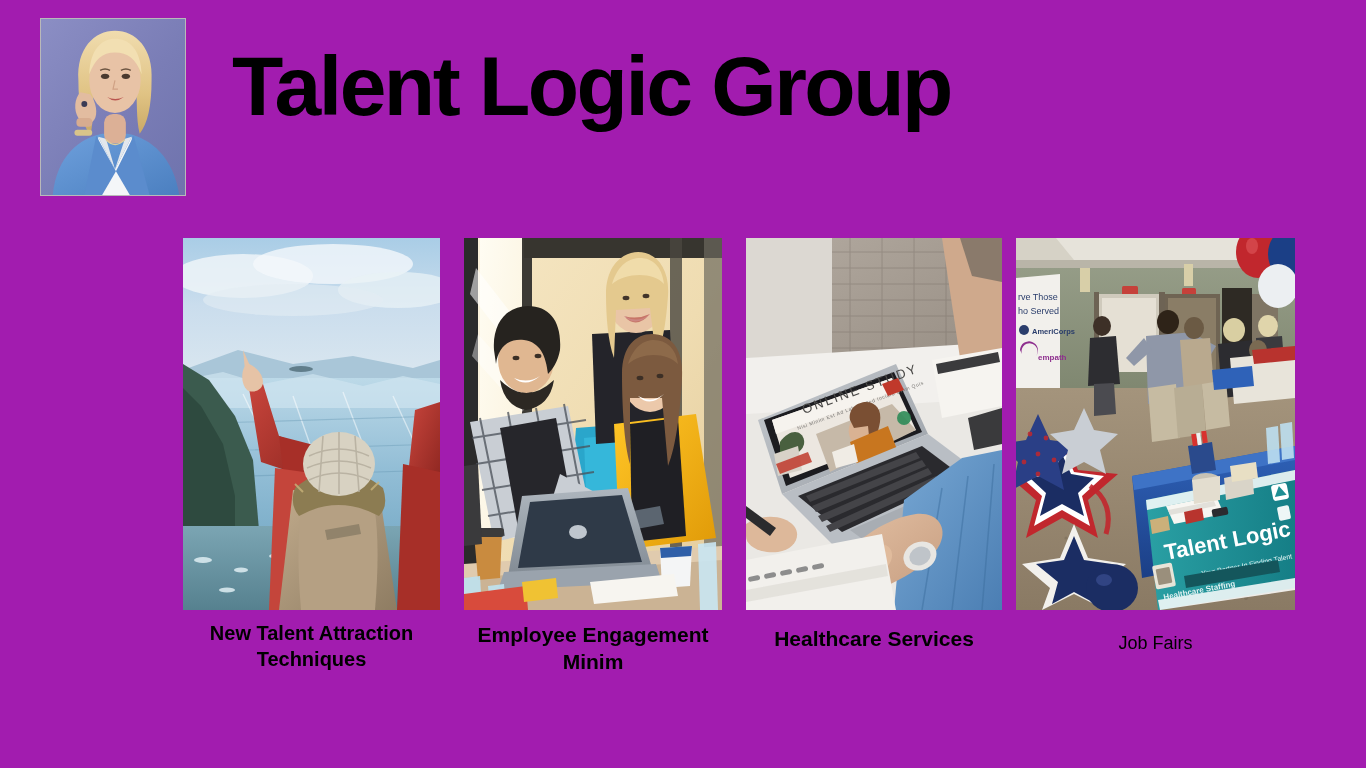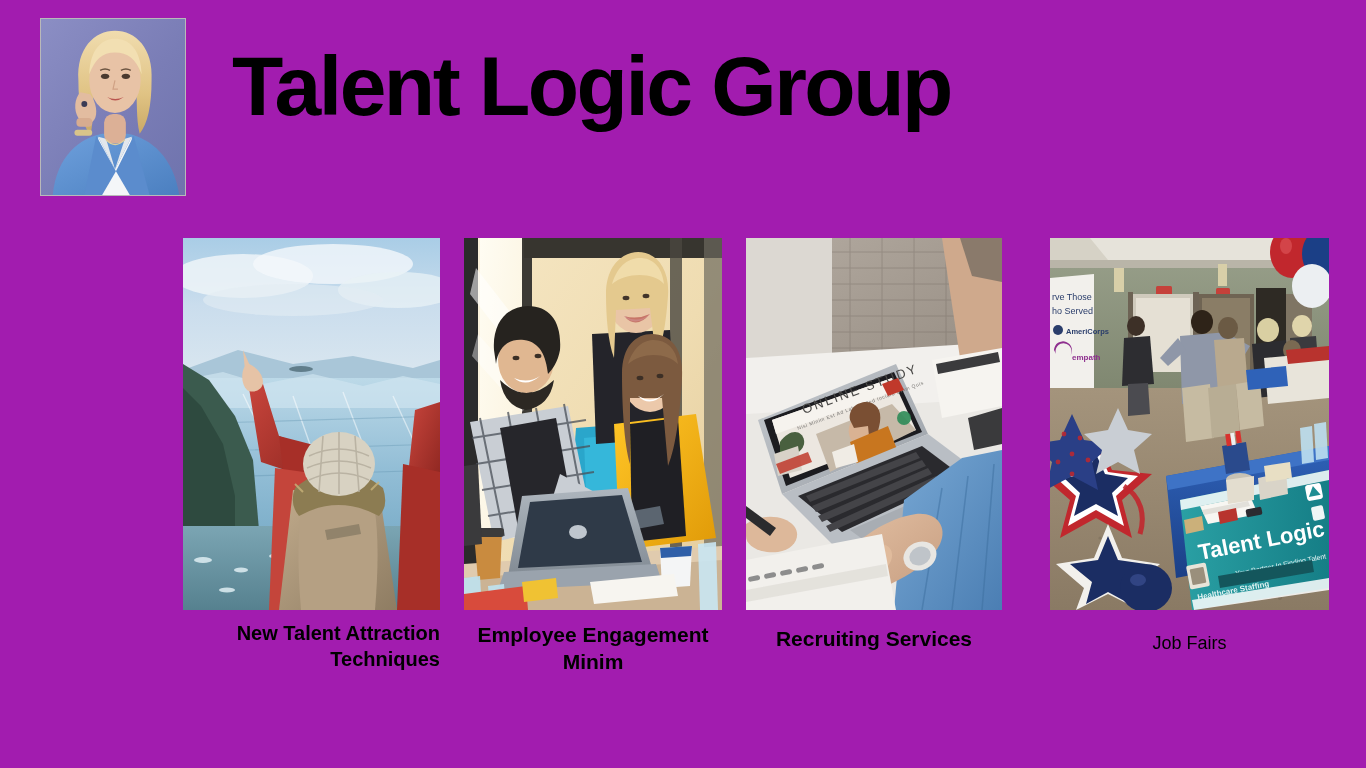--- a/index.html
+++ b/index.html
@@ -67,31 +67,31 @@
   .card-photo svg { display: block; width: 100%; height: 100%; }
   .card-caption {
     text-align: center;
     color: #000;
     font-family: "Liberation Sans", sans-serif;
     line-height: 1.28;
   }
 
   .card-1 { left: 183px; width: 257px; }
   .card-1 .card-photo { height: 372px; }
-  .card-1 .card-caption { margin-top: 11px; font-size: 20px; font-weight: 700; text-align: right; }
+  .card-1 .card-caption { margin-top: 11px; font-size: 20px; font-weight: 700; }
 
   .card-2 { left: 464px; width: 258px; }
   .card-2 .card-photo { height: 372px; }
   .card-2 .card-caption { margin-top: 12px; font-size: 21px; font-weight: 700; }
 
   .card-3 { left: 746px; width: 256px; }
   .card-3 .card-photo { height: 372px; }
   .card-3 .card-caption { margin-top: 16px; font-size: 21px; font-weight: 600; }
 
-  .card-4 { left: 1050px; width: 279px; }
+  .card-4 { left: 1016px; width: 279px; }
   .card-4 .card-photo { height: 372px; }
   .card-4 .card-caption { margin-top: 22px; font-size: 18px; font-weight: 500; }
 </style>
 </head>
 <body>
 
 <div class="slide" style="background: #a21caf;">
 
   <div class="header-logo">
     <svg viewBox="0 0 146 178" preserveAspectRatio="xMidYMid slice" aria-hidden="true">
@@ -440,21 +440,21 @@
           <g fill="#8d8d8d">
             <rect x="2" y="338" width="12" height="5" rx="2.5" transform="rotate(-11 8 340)"></rect>
             <rect x="18" y="335" width="12" height="5" rx="2.5" transform="rotate(-11 24 337)"></rect>
             <rect x="34" y="332" width="12" height="5" rx="2.5" transform="rotate(-11 40 334)"></rect>
             <rect x="50" y="329" width="12" height="5" rx="2.5" transform="rotate(-11 56 331)"></rect>
             <rect x="66" y="326" width="12" height="5" rx="2.5" transform="rotate(-11 72 328)"></rect>
           </g>
           <path d="M0 352 L140 326 L142 338 L0 364 Z" fill="#dedbd6" opacity="0.7"></path>
         </svg>
       </div>
-      <div class="card-caption">Recruiting Services</div>
+      <div class="card-caption">Healthcare Services</div>
     </div>
 
     <div class="card card-4">
       <div class="card-photo">
         <svg viewBox="0 0 279 372" preserveAspectRatio="xMidYMid slice" aria-hidden="true">
           <defs>
             <linearGradient id="c4-wall" x1="0" y1="0" x2="0" y2="1">
               <stop offset="0%" stop-color="#9aa18c"></stop>
               <stop offset="100%" stop-color="#7e866f"></stop>
             </linearGradient>

